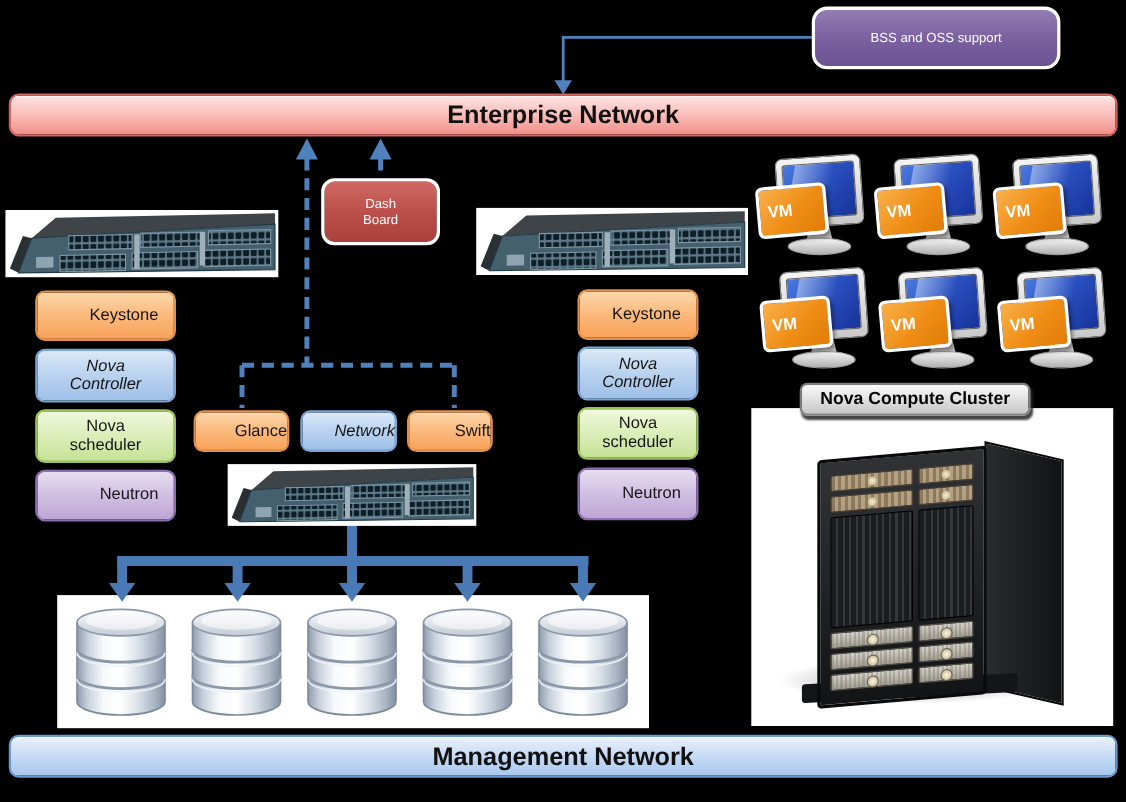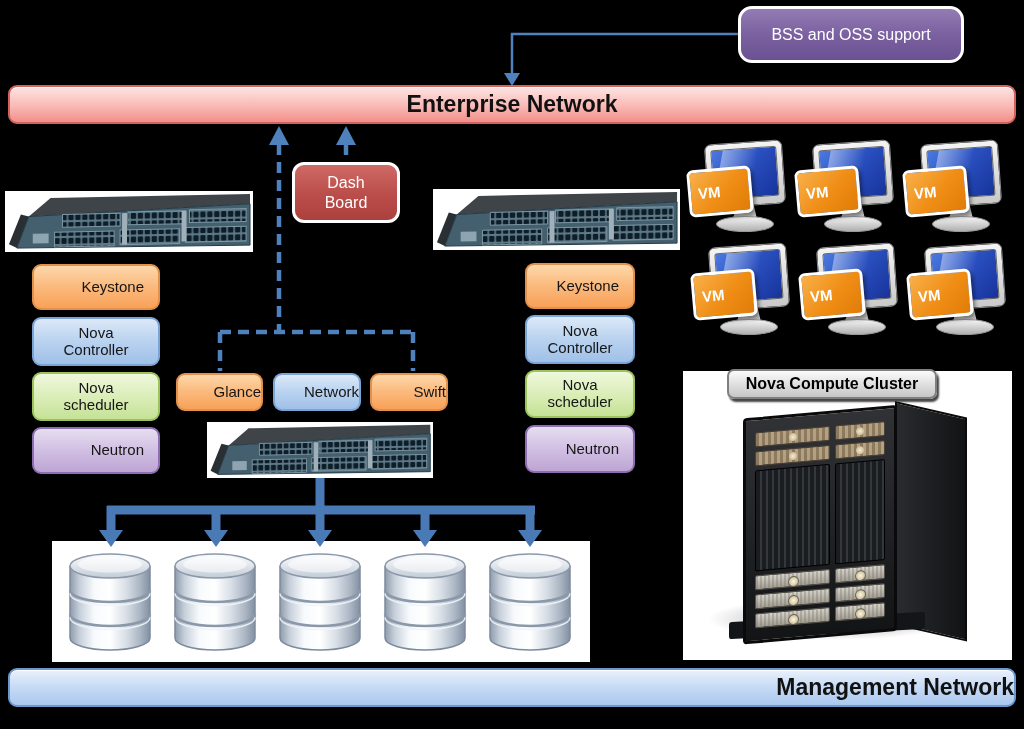--- a/index.html
+++ b/index.html
@@ -12,38 +12,38 @@
   .bar {
     position:absolute; display:flex; align-items:center; justify-content:center;
     font-weight:bold; font-size:23px; color:#111; border-radius:9px; z-index:3;
   }
   .bar.enterprise {
     background:linear-gradient(180deg,#fde4e3 0%,#f9b9b5 55%,#f28f89 100%);
     border:2px solid #d2625d; box-shadow:inset 0 1px 0 rgba(255,255,255,.8);
   }
   .bar.management {
     background:linear-gradient(180deg,#eaf1fb 0%,#c6daf5 50%,#a9c8ee 100%);
-    border:2px solid #6d98cf; box-shadow:inset 0 1px 0 rgba(255,255,255,.9);justify-content:flex-end;
+    border:2px solid #6d98cf; box-shadow:inset 0 1px 0 rgba(255,255,255,.9);
   }
   
   .node {
     position:absolute; display:flex; align-items:center; justify-content:flex-end;
     text-align:center; font-size:15px; font-weight:500; color:#151515;
     border-radius:9px; line-height:1.12; z-index:3;
   }
   .node.stack { padding:3px 14px; }
   .orange { background:linear-gradient(180deg,#fdd7ab 0%,#fbbc80 45%,#f8a158 100%); border:2px solid #e2904a; }
-  .blue   { background:linear-gradient(180deg,#dce9f8 0%,#bcd4f0 45%,#9fc0e8 100%); border:2px solid #7aa4d6; }
+  .blue   { background:linear-gradient(180deg,#dce9f8 0%,#bcd4f0 45%,#9fc0e8 100%); border:2px solid #7aa4d6;font-style:italic; }
   .green  { background:linear-gradient(180deg,#eff8dd 0%,#ddefbc 45%,#c5e296 100%); border:2px solid #9cc35a; }
   .purple { background:linear-gradient(180deg,#e6def0 0%,#d3c2e4 45%,#bda5d4 100%); border:2px solid #8e6eb2; }
   
   .callout {
     position:absolute; display:flex; align-items:center; justify-content:center;
     text-align:center; color:#fff; border:3px solid #fff; border-radius:12px;
-    font-size:16px; line-height:1.2; box-shadow:2px 3px 6px rgba(0,0,0,.55); z-index:3;
+    font-size:12px; line-height:1.2; box-shadow:2px 3px 6px rgba(0,0,0,.55); z-index:3;
   }
   .bss  { background:linear-gradient(180deg,#937cb3 0%,#7b61a0 50%,#6a5191 100%); border-radius:14px; }
   .dash { background:linear-gradient(180deg,#cf6a66 0%,#bc4f4b 50%,#ab403d 100%); padding:0 26px; }
   
   .ncc {
     position:absolute; display:flex; align-items:center; justify-content:center;
     background:linear-gradient(180deg,#fbfbfb 0%,#e3e3e3 45%,#c6c6c6 100%);
     border:2px solid #7f7f7f; border-radius:7px; font-weight:bold; font-size:16px;
     color:#000; box-shadow:2px 3px 2px rgba(35,35,35,.85); z-index:3;
   }
@@ -300,21 +300,21 @@
     <div class="vm-back">
         <div class="vm-screen"></div>
       </div>
     <div class="vm-neck"></div>
       <div class="vm-base"></div>
     <div class="vm-front">
       <span>VM</span>
       </div>
     </div>
 
-  <div class="ncc" style="left:727px;top:369px;width:210px;height:30px">
+  <div class="ncc" style="left:727px;top:348px;width:210px;height:30px">
     <span>Nova Compute Cluster</span>
   </div>
 
   <div class="panel" style="left:683px;top:371px;width:329px;height:289px">
     <div class="rack-shadow"></div>
     <div class="rack-side"></div>
     <div class="rack-base"></div>
     <div class="rack-front">
       <div class="rk-col">
         <div class="rs-mesh"></div>

